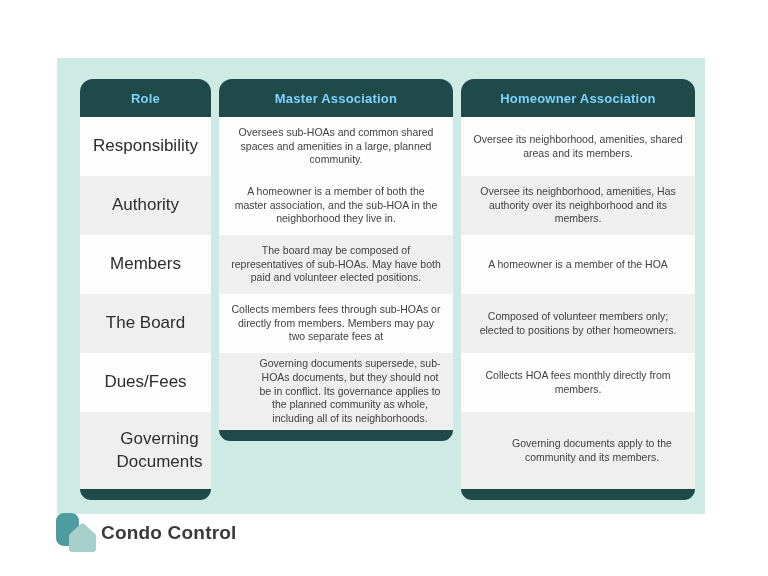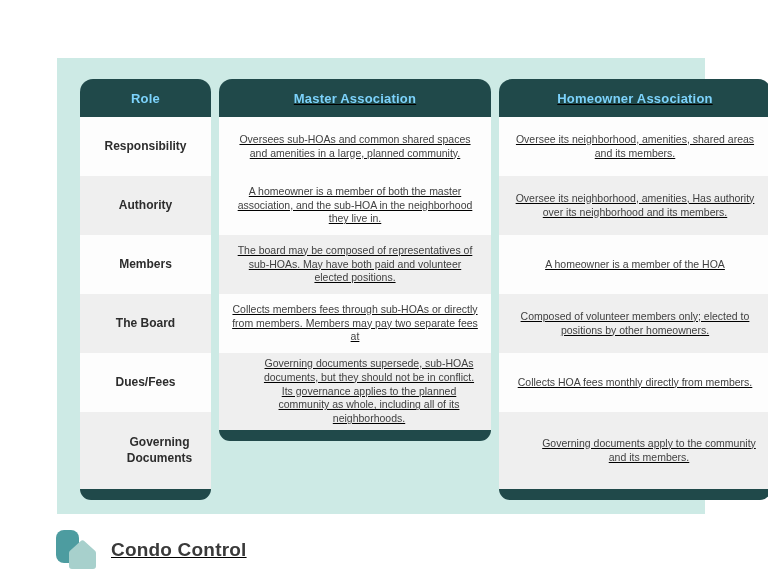--- a/index.html
+++ b/index.html
@@ -17,21 +17,21 @@
     background:#cdeae5;
   }
   .table-wrap {
     position:absolute;
     left:80px; top:79px;
     display:flex;
     gap:8px;
   }
   .col { display:flex; flex-direction:column; }
   .col-role  { width:131px; }
-  .col-assoc { width:272px;text-decoration:underline; }
+  .col-assoc { width:234px; }
   .col-header {
     height:38px;
     background:#20494a;
     border-radius:13px 13px 0 0;
     color:#7dd3fc;
     font-weight:bold;
     font-size:13px;
     display:flex; align-items:center; justify-content:center;
     letter-spacing:0.2px;
   }
@@ -42,34 +42,34 @@
     text-align:center;
     font-size:10.5px;
     line-height:1.33;
     color:#414141;
     padding:0 12px;
     box-sizing:border-box;
   }
   .cell.alt  { background:#efefef; }
   .cell.tall { height:77px;padding-left:40px; }
   .role-cell {
-    font-weight:bold;
-    font-size:12px;
+    font-weight:normal;
+    font-size:17px;
     color:#2d2d2d;
     line-height:1.3;
   }
   .col-bar {
     height:11px;
     background:#20494a;
     border-radius:0 0 13px 13px;
   }
   .brand {
     position:absolute;
-    left:55px; top:529px;
-    display:flex; align-items:center; gap:12px;text-decoration:underline;
+    left:55px; top:512px;
+    display:flex; align-items:center; gap:2px;
   }
   .brand-icon { width:44px; height:42px; }
   .brand-text {
     font-size:19px;
     font-weight:bold;
     color:#3a3a3a;
     letter-spacing:0.2px;
   }
 </style>
 </head>

